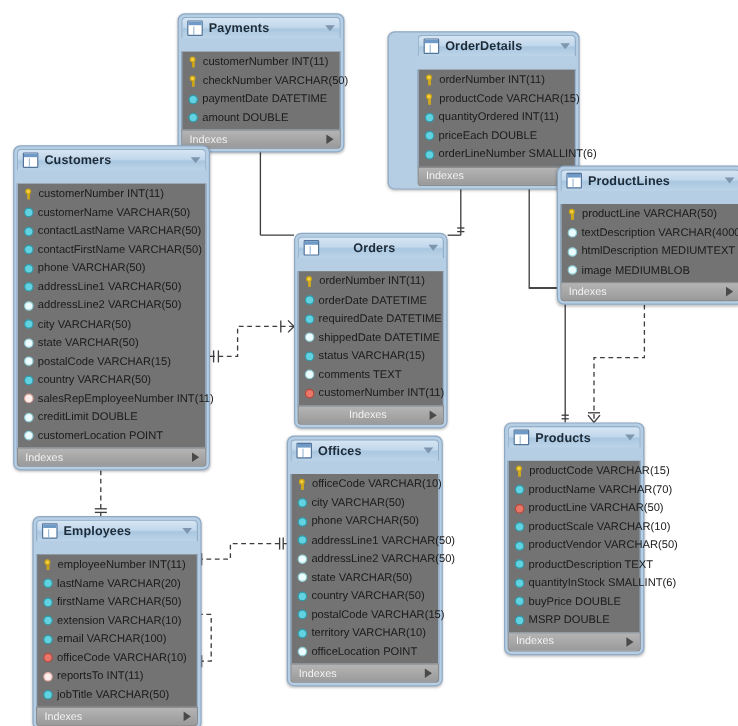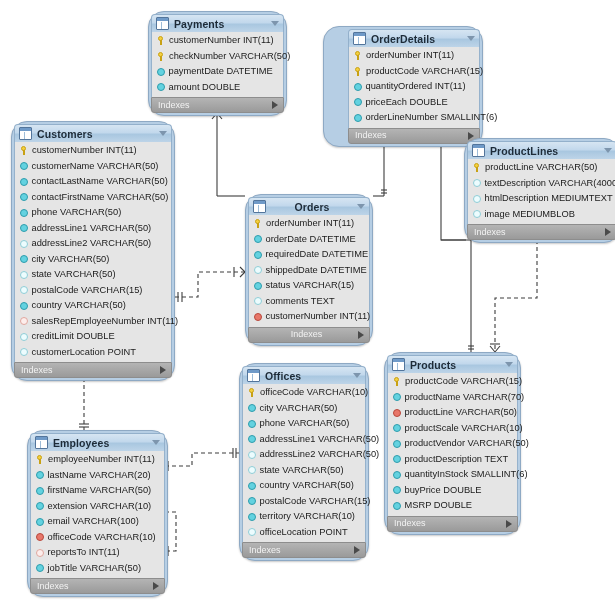--- a/index.html
+++ b/index.html
@@ -18,21 +18,21 @@
   #links {
     position: absolute;
     left: 0; top: 0;
     width: 615px; height: 605px;
     pointer-events: none;
   }
   .entity {
     position: absolute;
     box-sizing: border-box;
     border: 1px solid #8ea9c4;
-    border-radius: 16px;
+    border-radius: 6px;
     background: #b6cee4;
     padding: 2px;
     box-shadow: 0 1px 2px rgba(0,0,0,0.22);
   }
   .ent-title {
     height: 17px;
     display: flex;
     align-items: center;
     padding: 0 4px;
     border-radius: 4px 4px 0 0;
@@ -73,24 +73,25 @@
   }
   .ent-caret {
     flex: 0 0 auto;
     width: 0; height: 0;
     border-left: 4.5px solid transparent;
     border-right: 4.5px solid transparent;
     border-top: 5px solid #7d95ad;
     margin-left: 4px;
   }
   .ent-fields {
-    background: #e5e5e5;
+    background: #737373;
     border-left: 1px solid #96b2cc;
     border-right: 1px solid #96b2cc;
     padding: 1px 0 2px 0;
+    margin-top: 11px;
   }
   .field {
     display: flex;
     align-items: center;
     height: 15.5px;
     padding: 0 3px 0 4px;
     white-space: nowrap;
   }
   .field .fname {
     font-size: 9.3px;
@@ -413,21 +414,21 @@
           <div class="field">
             <span class="ico fk"></span>
             <span class="fname">customerNumber INT(11)</span>
           </div>
         </div>
         <div class="ent-idx">
           <span class="idx-label">Indexes</span>
           <span class="idx-caret"></span>
         </div>
       </div>
-      <div class="entity" style="left: 384px; top: 352px; width: 137px;">
+      <div class="entity" style="left: 420px; top: 352px; width: 117px;">
         <div class="ent-title">
           <span class="tbl-icon"></span>
           <span class="ent-name">Products</span>
           <span class="ent-caret"></span>
         </div>
         <div class="ent-fields">
           <div class="field">
             <span class="ico pk"></span>
             <span class="fname">productCode VARCHAR(15)</span>
           </div>

